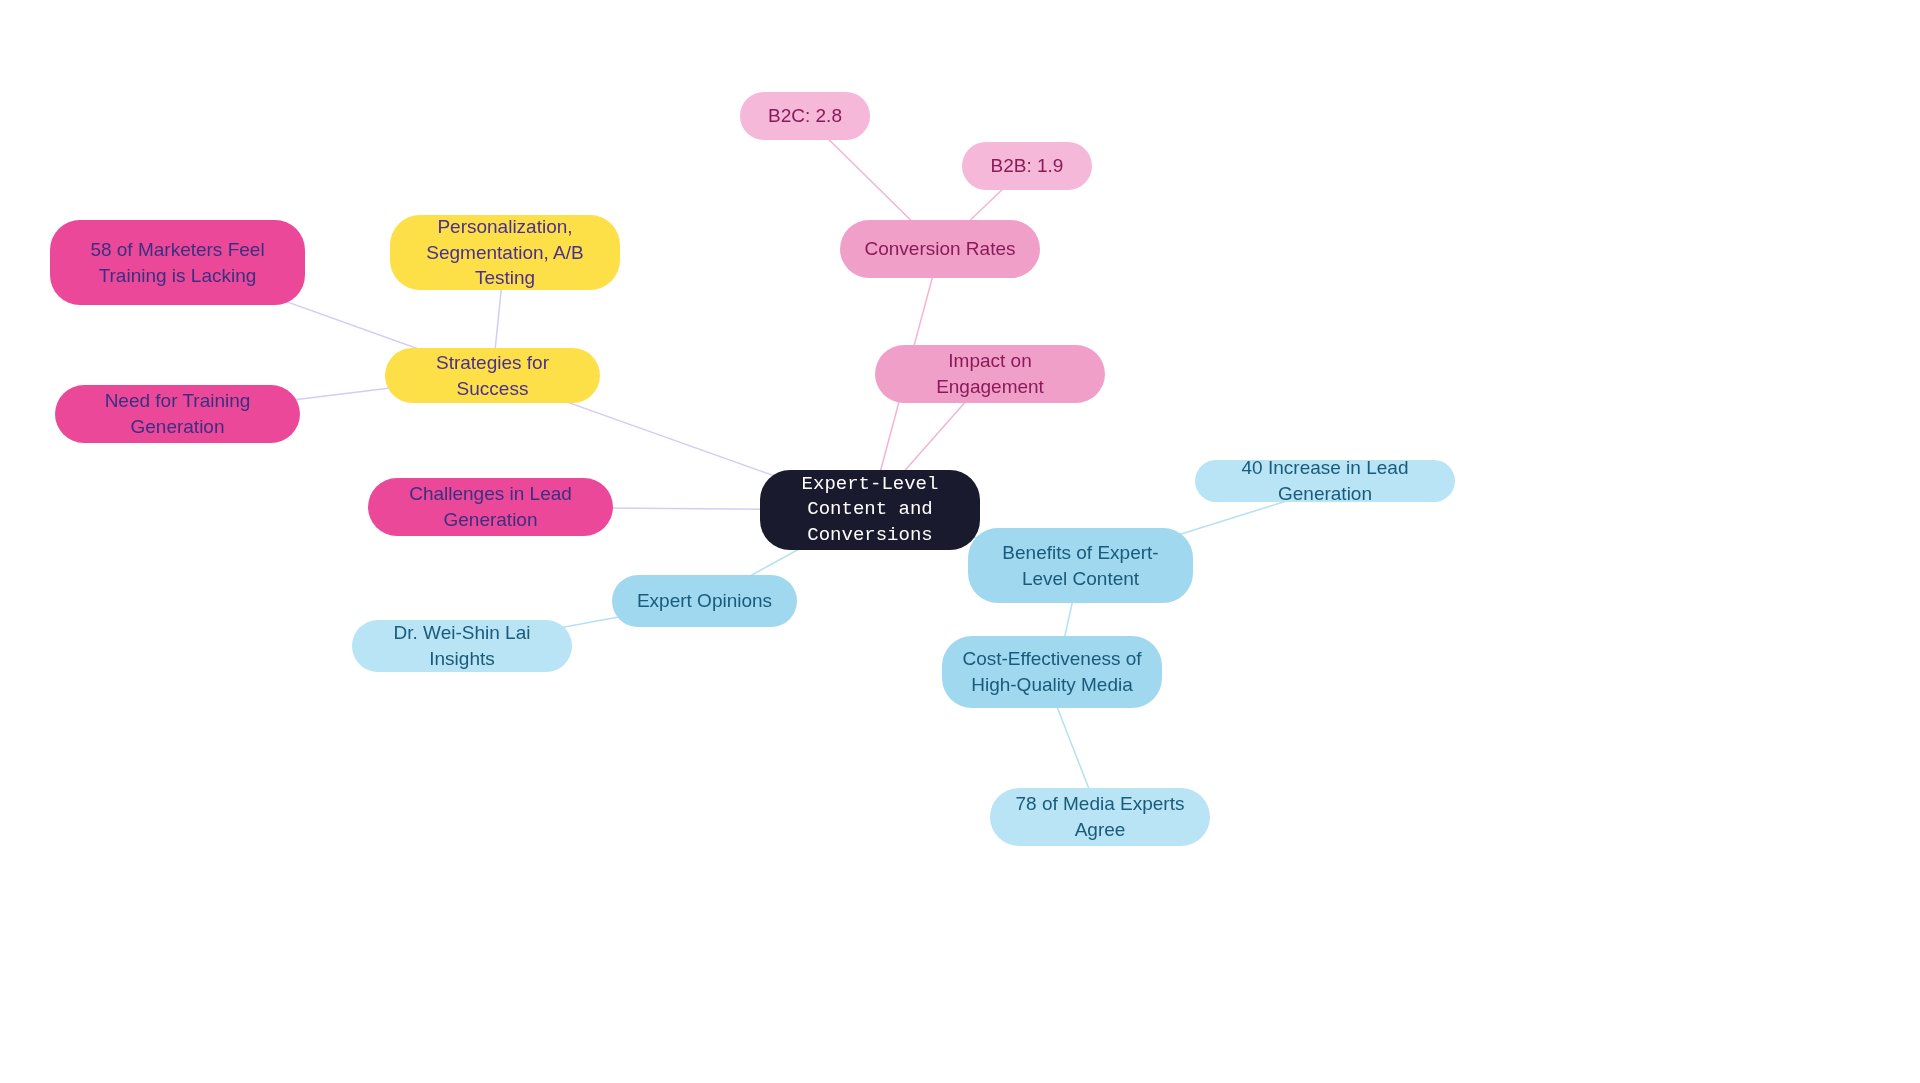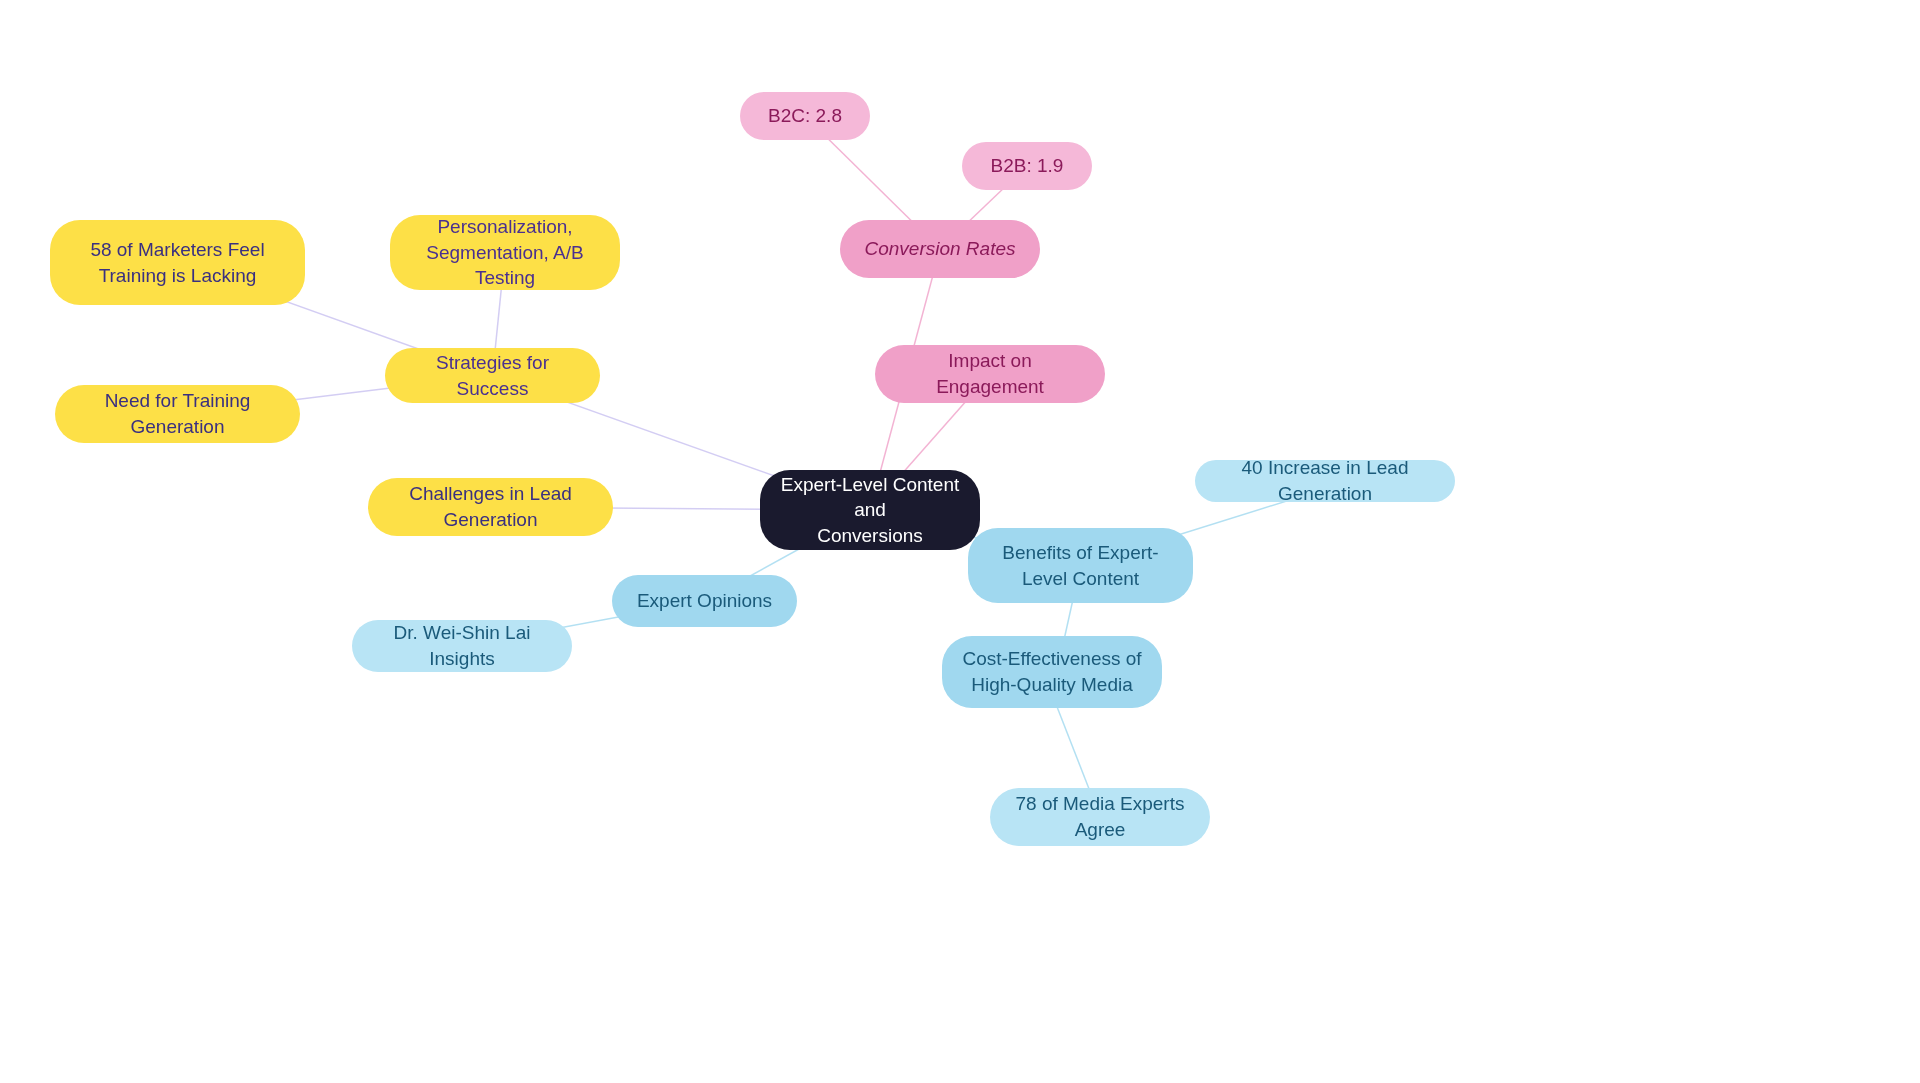--- a/index.html
+++ b/index.html
@@ -44,21 +44,21 @@
       background: #1a1a2e;
       color: #ffffff;
       width: 220px;
       height: 80px;
       font-size: 16px;
       font-weight: 500;
     }
 
     
     .node-purple {
-      background: #fde047;
+      background: #ec4899;
       color: #3a3080;
     }
 
     .node-light-purple {
       background: #fde047;
       color: #4a3090;
     }
 
     
     .node-pink {
@@ -97,21 +97,21 @@
     <line x1="870" y1="510" x2="990" y2="374" stroke="#f0a0c8" stroke-width="1.5" stroke-opacity="0.8"></line>
     <line x1="870" y1="510" x2="704.5" y2="601" stroke="#a0d8ef" stroke-width="1.5" stroke-opacity="0.8"></line>
     <line x1="704.5" y1="601" x2="462" y2="646" stroke="#a0d8ef" stroke-width="1.5" stroke-opacity="0.8"></line>
     <line x1="870" y1="510" x2="1080.5" y2="565.5" stroke="#a0d8ef" stroke-width="1.5" stroke-opacity="0.8"></line>
     <line x1="1080.5" y1="565.5" x2="1325" y2="489" stroke="#a0d8ef" stroke-width="1.5" stroke-opacity="0.8"></line>
     <line x1="1080.5" y1="565.5" x2="1052" y2="694" stroke="#a0d8ef" stroke-width="1.5" stroke-opacity="0.8"></line>
     <line x1="1052" y1="694" x2="1100" y2="817" stroke="#a0d8ef" stroke-width="1.5" stroke-opacity="0.8"></line>
   </svg>
 
 <div class="node node-center" style="left: 760px; top: 470px; width: 220px; height: 80px;">
-  <span class="node-text" style="white-space: pre-line;">Expert-Level Content and
+  <span class="node-text" style="white-space: pre-line; font-family: Liberation Mono, monospace;">Expert-Level Content and
 Conversions</span>
 </div>
 
 <div class="node node-purple" style="left: 50px; top: 220px; width: 255px; height: 85px;">
   <span class="node-text">58 of Marketers Feel Training is Lacking</span>
 </div>
 
 <div class="node node-purple" style="left: 55px; top: 385px; width: 245px; height: 58px;">
   <span class="node-text">Need for Training Generation</span>
 </div>
@@ -121,21 +121,21 @@
 </div>
 
 <div class="node node-light-purple" style="left: 390px; top: 215px; width: 230px; height: 75px;">
   <span class="node-text">Personalization, Segmentation, A/B Testing</span>
 </div>
 
 <div class="node node-purple" style="left: 368px; top: 478px; width: 245px; height: 58px;">
   <span class="node-text">Challenges in Lead Generation</span>
 </div>
 
-<div class="node node-pink" style="left: 840px; top: 220px; width: 200px; height: 58px; font-style: italic;">
+<div class="node node-pink" style="left: 840px; top: 220px; width: 200px; height: 58px;">
   <span class="node-text">Conversion Rates</span>
 </div>
 
 <div class="node node-light-pink" style="left: 740px; top: 92px; width: 130px; height: 48px;">
   <span class="node-text">B2C: 2.8</span>
 </div>
 
 <div class="node node-light-pink" style="left: 962px; top: 142px; width: 130px; height: 48px;">
   <span class="node-text">B2B: 1.9</span>
 </div>

